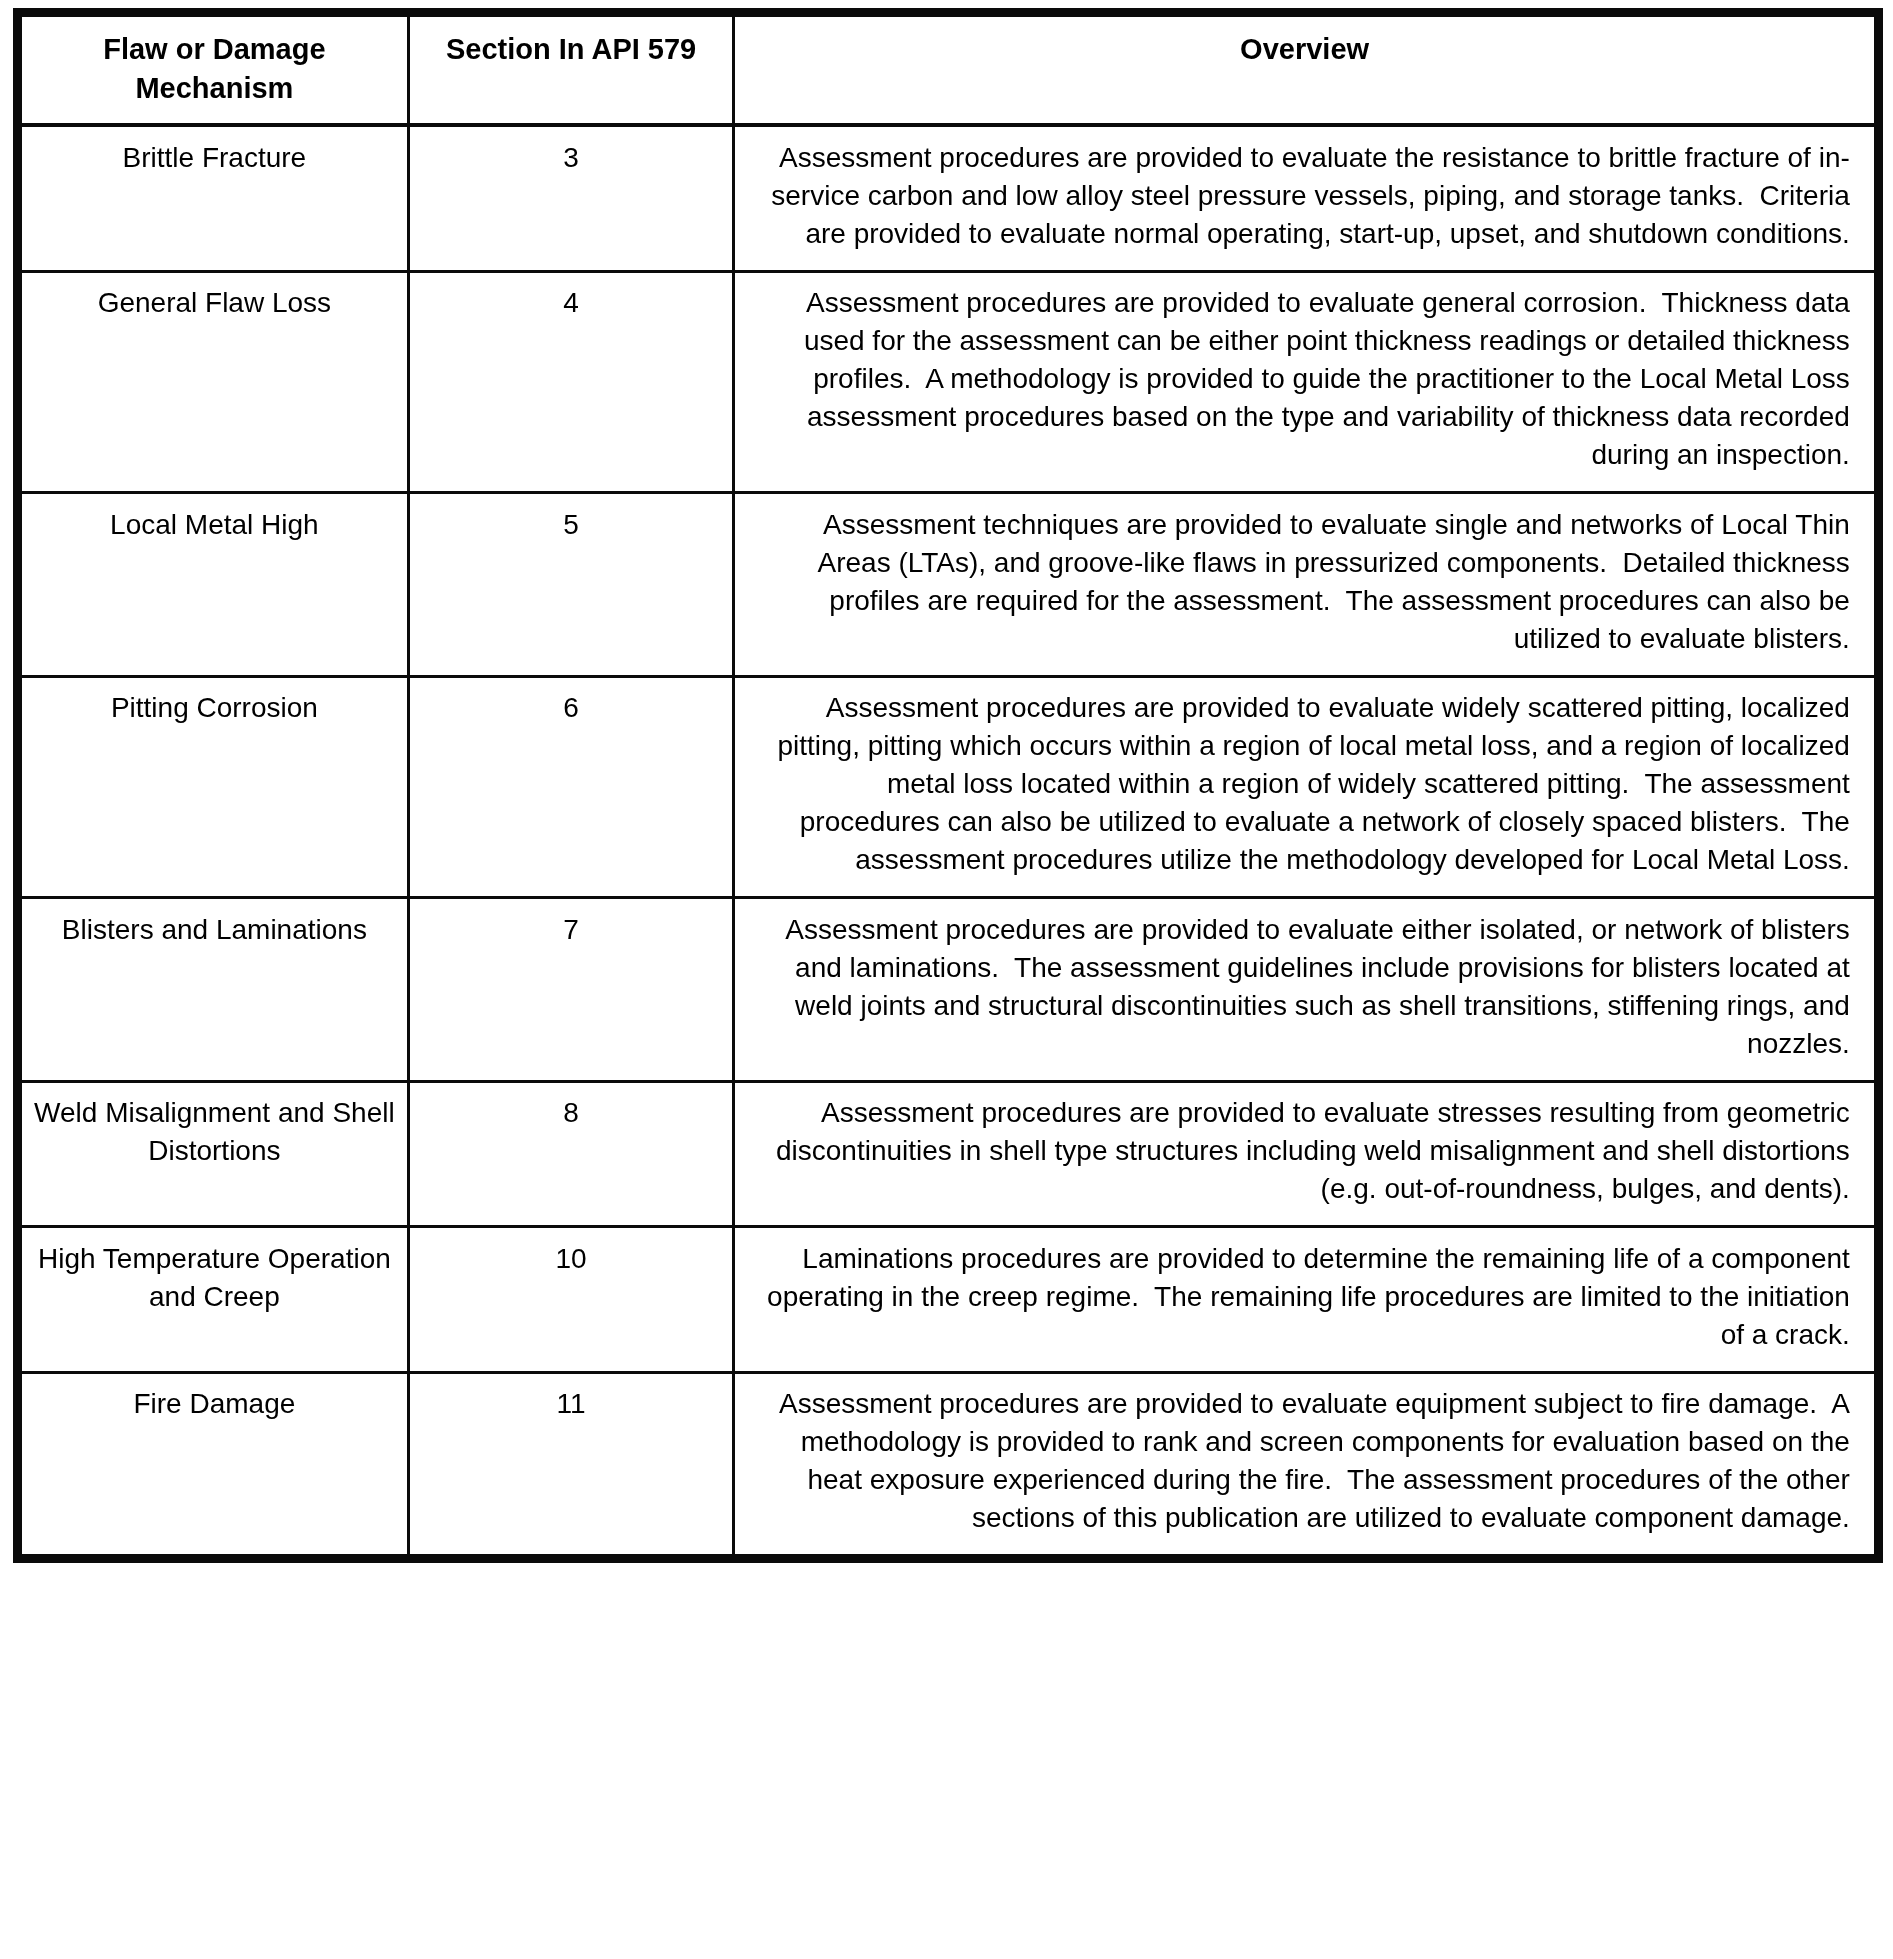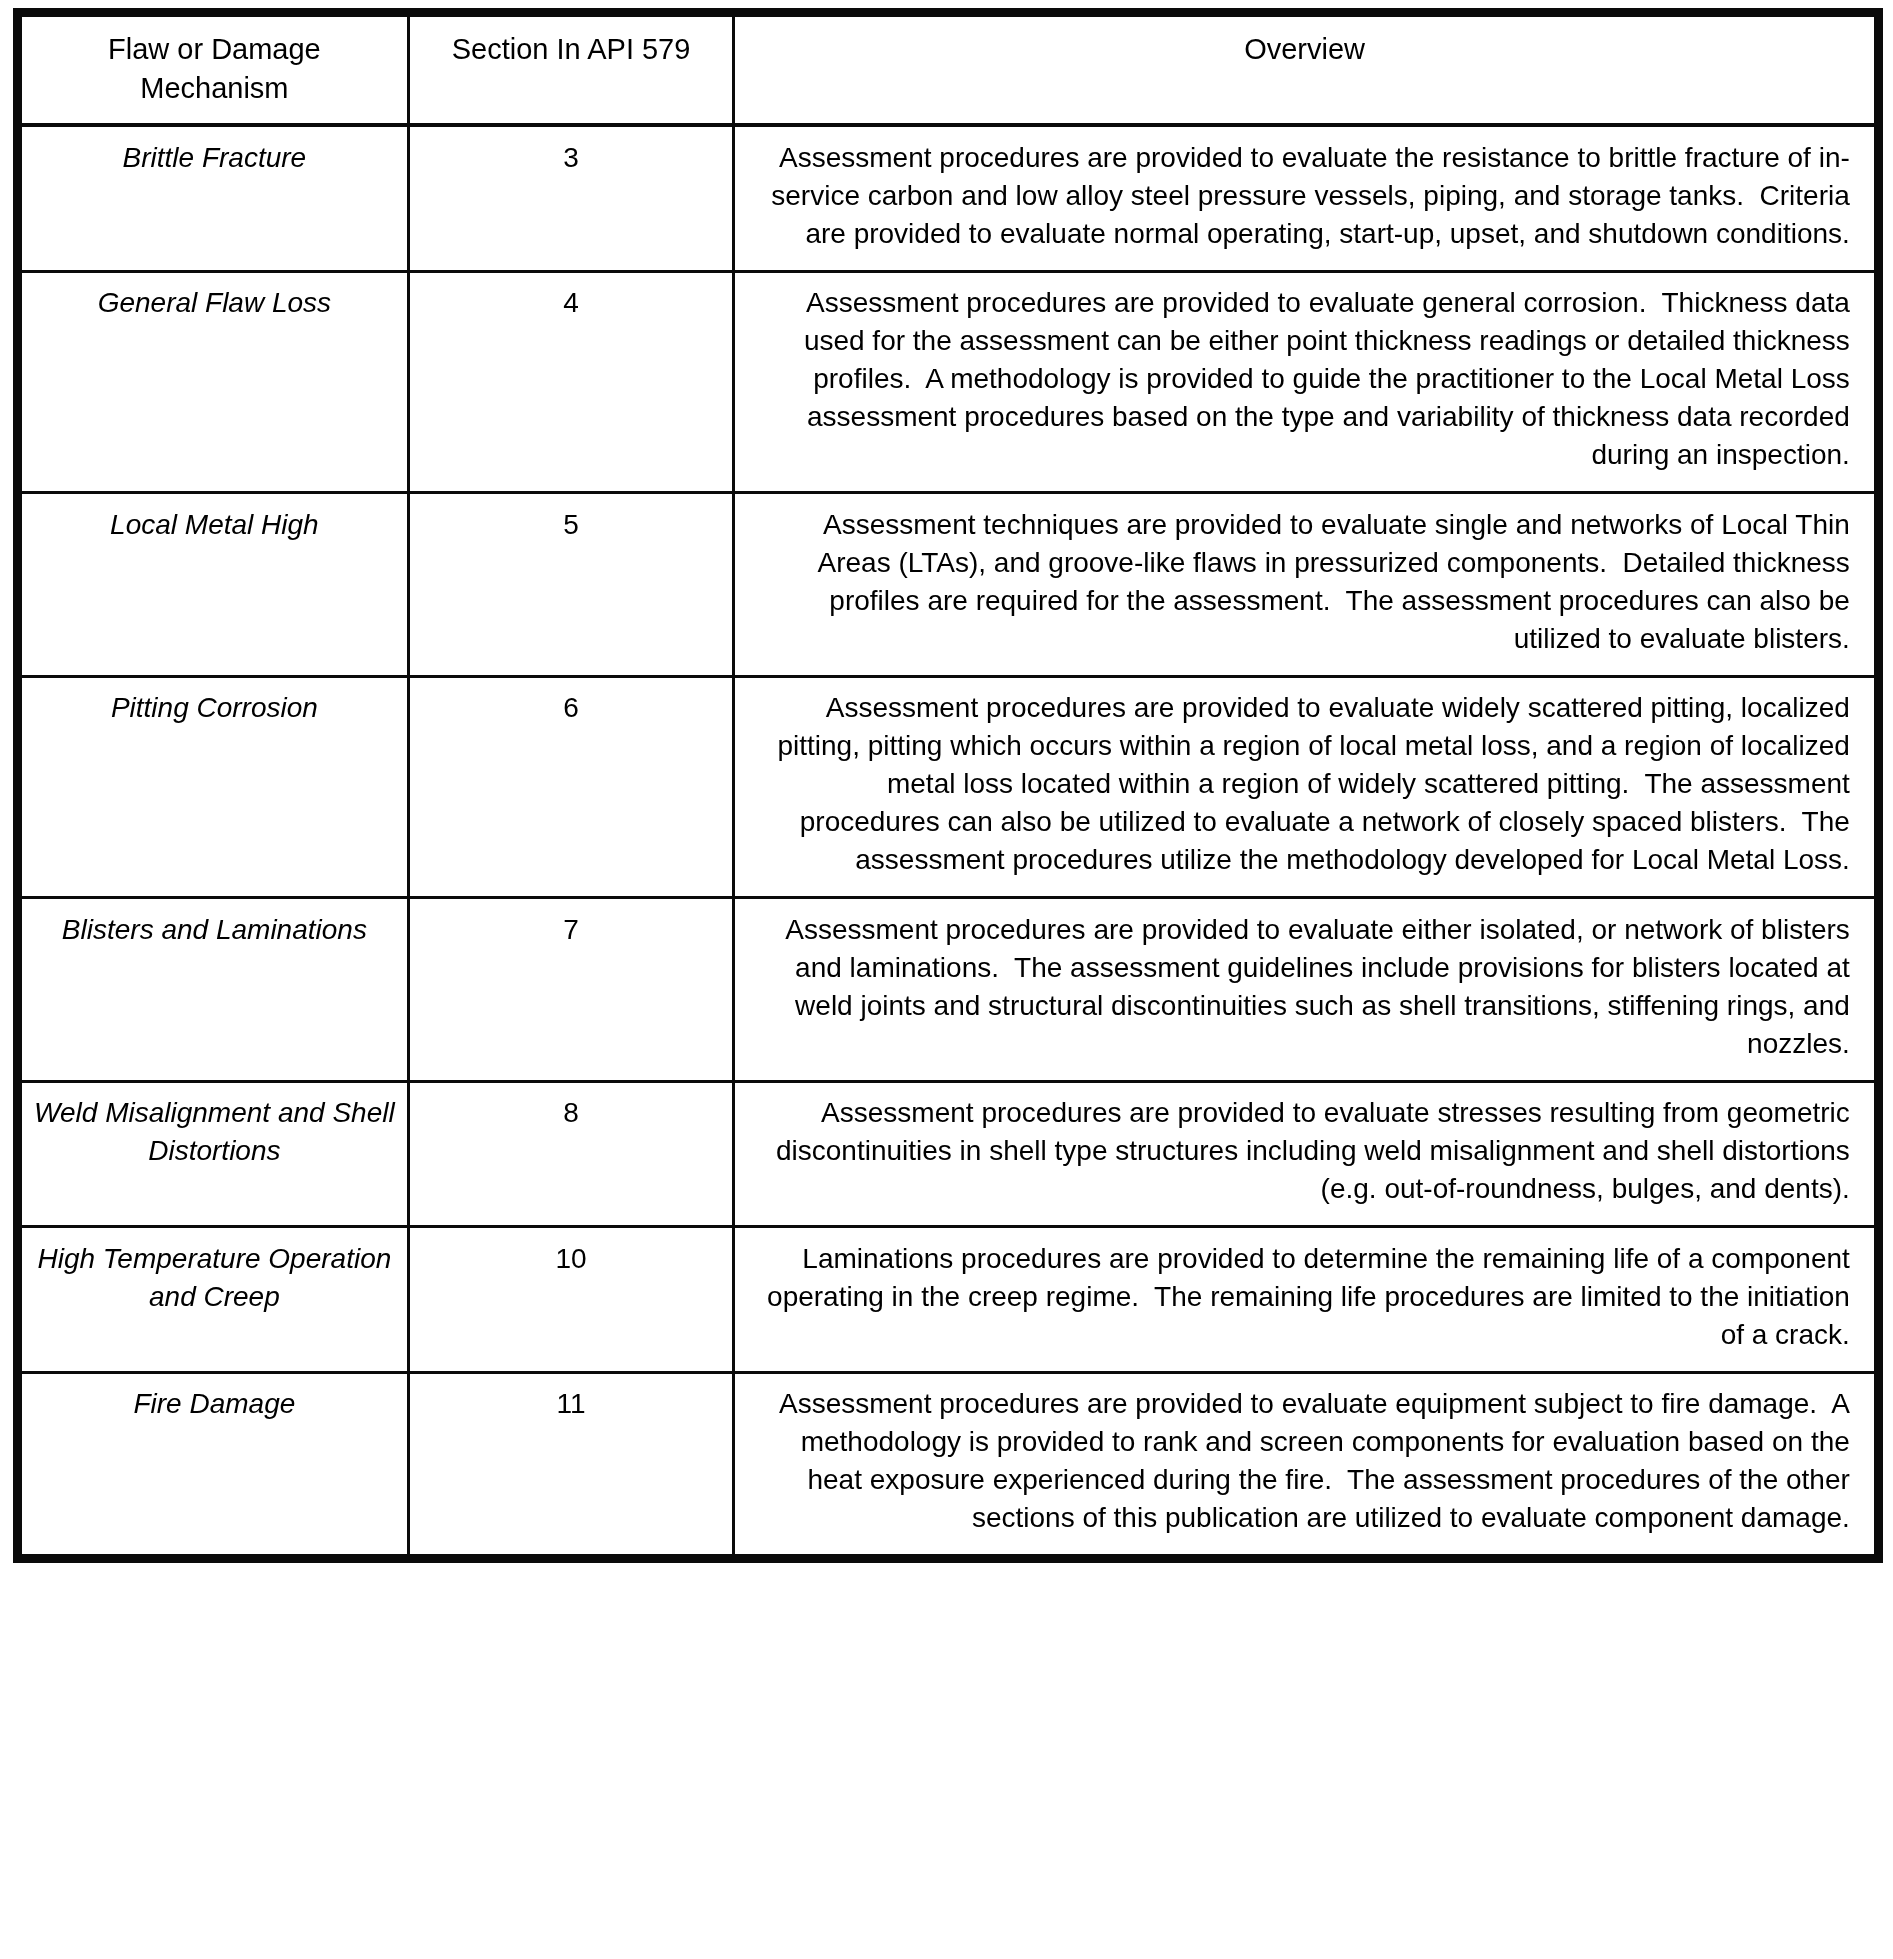--- a/index.html
+++ b/index.html
@@ -23,28 +23,27 @@
     table-layout: fixed;
   }
   th, td {
     border: 3.7px solid #0a0a0a;
     vertical-align: top;
     font-size: 28px;
     line-height: 1.36;
     box-sizing: border-box;
   }
   th {
-    font-weight: normal;
+    font-weight: bold;
     padding: 13px 9.4px 15px 9.4px;
     font-size: 29px;
   }
   td.c1 {
     text-align: center;
     padding: 11.2px 11.2px 13px 11.2px;
-    font-style: italic;
   }
   td.c2 {
     text-align: center;
     padding: 11.2px 7.5px 13px 7.5px;
   }
   td.c3 {
     text-align: right;
     padding: 11.2px 24px 17px 19px;
     white-space: pre-wrap;
   }

